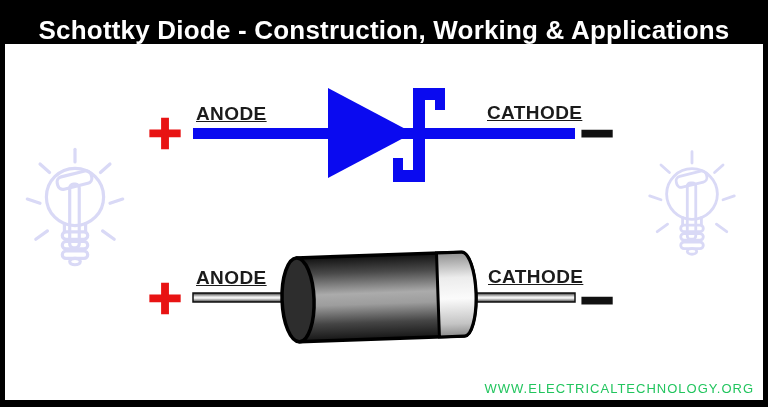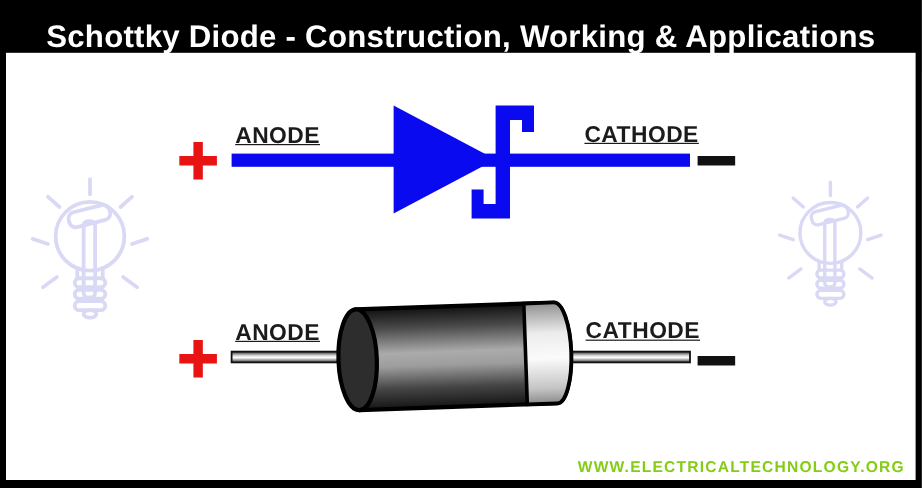--- a/index.html
+++ b/index.html
@@ -22,22 +22,22 @@
   }
   .sign{
     position:absolute;width:38px;height:40px;display:flex;align-items:center;justify-content:center;
     font-weight:900;font-size:46px;line-height:1;font-family:"DejaVu Sans",sans-serif;
     -webkit-text-stroke:2.5px currentColor;
   }
   .sign.plus{color:#e81313;}
   .sign.minus{color:#111111;}
   .abs{position:absolute;}
   .footer{
-    position:absolute;right:14px;bottom:11px;font-weight:700;font-size:13px;
-    color:#84cc16;letter-spacing:1px;white-space:nowrap;
+    position:absolute;right:14px;bottom:11px;font-weight:400;font-size:13px;
+    color:#22c55e;letter-spacing:1px;white-space:nowrap;
   }
   .watermark{stroke:#d9d9f6;stroke-width:3;fill:none;stroke-linecap:round;stroke-linejoin:round;}
 </style>
 </head>
 <body>
 
 <div class="frame">
 
   <div class="header">
     <div class="title">Schottky Diode - Construction, Working &amp; Applications</div>

